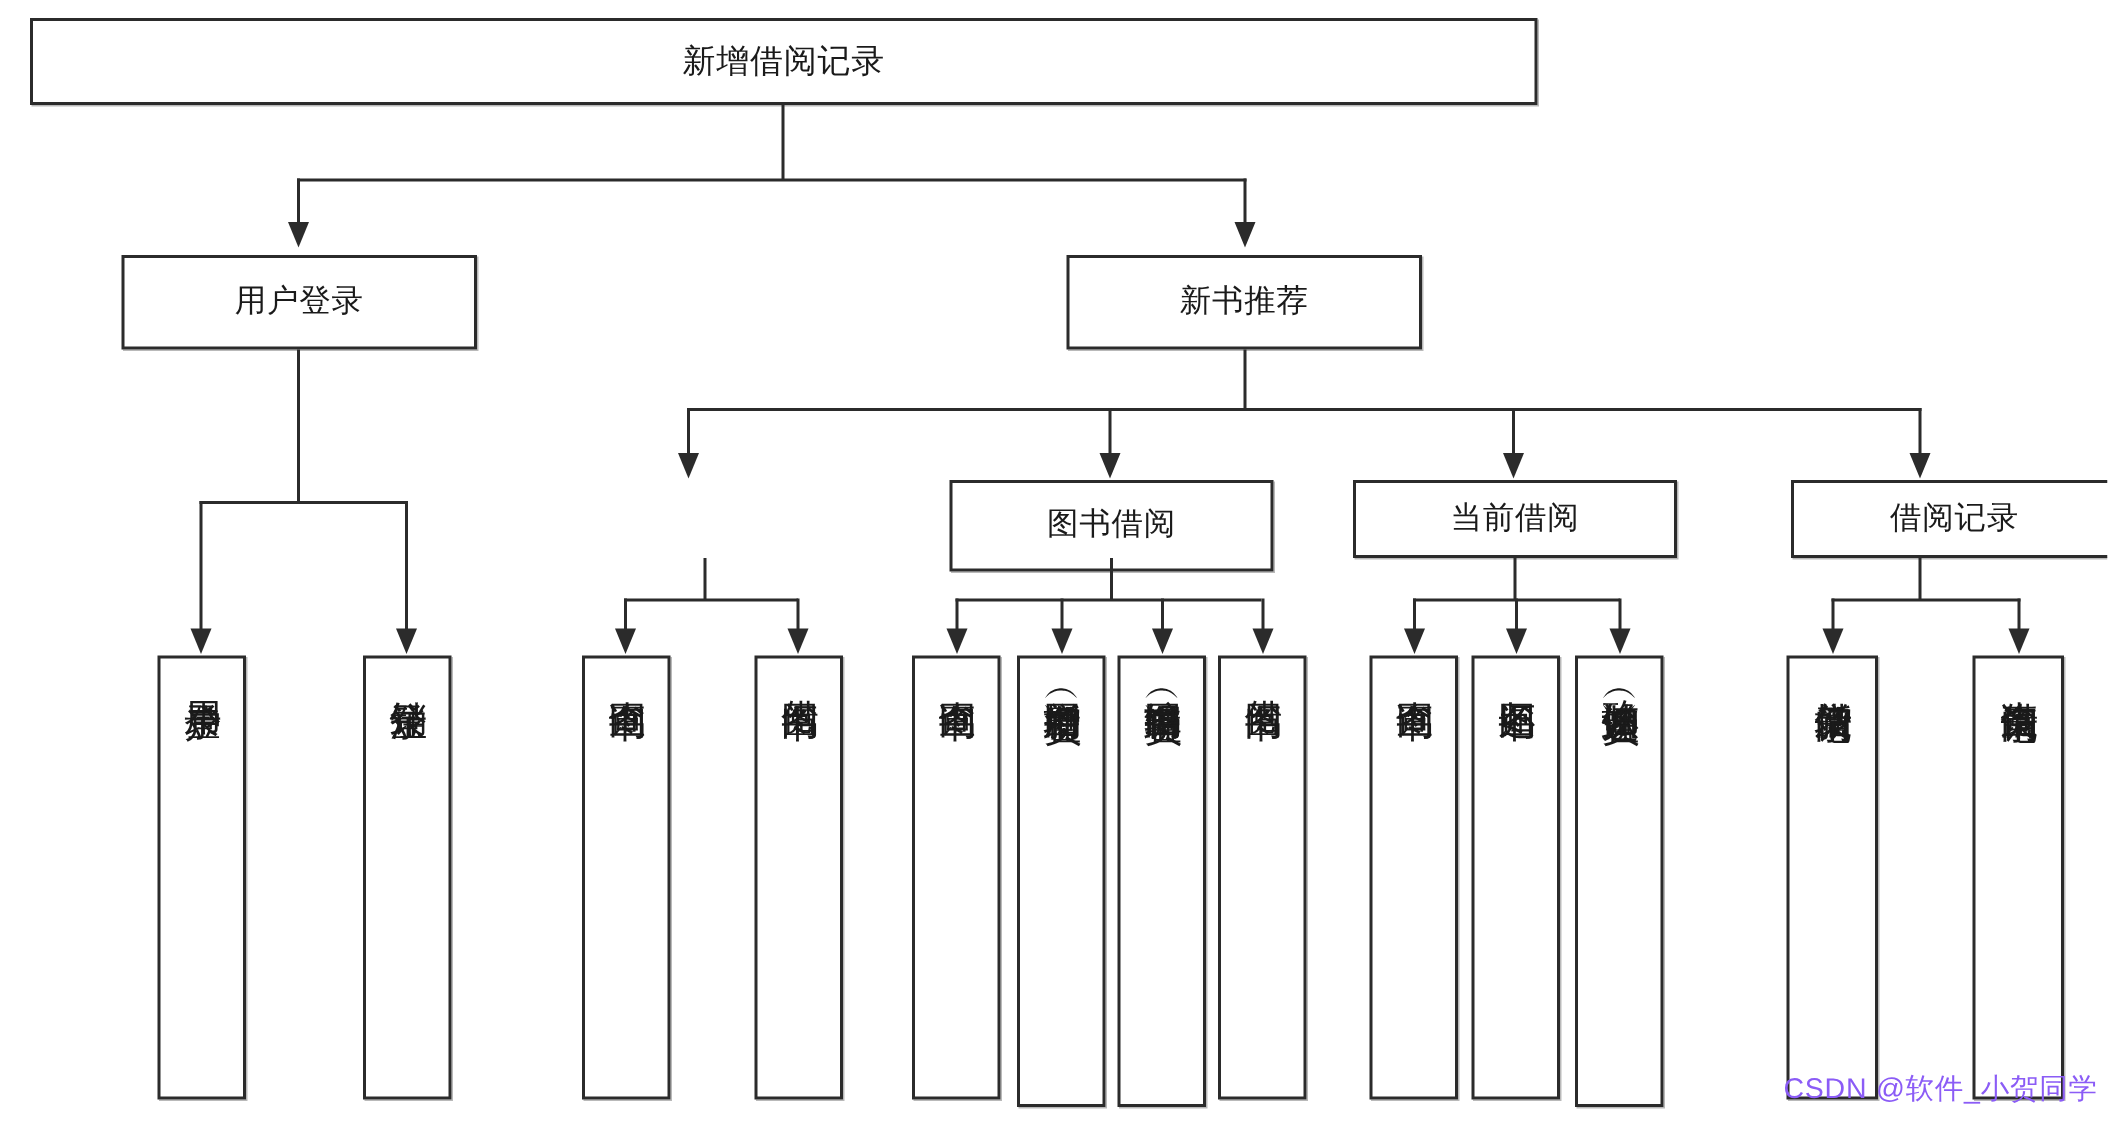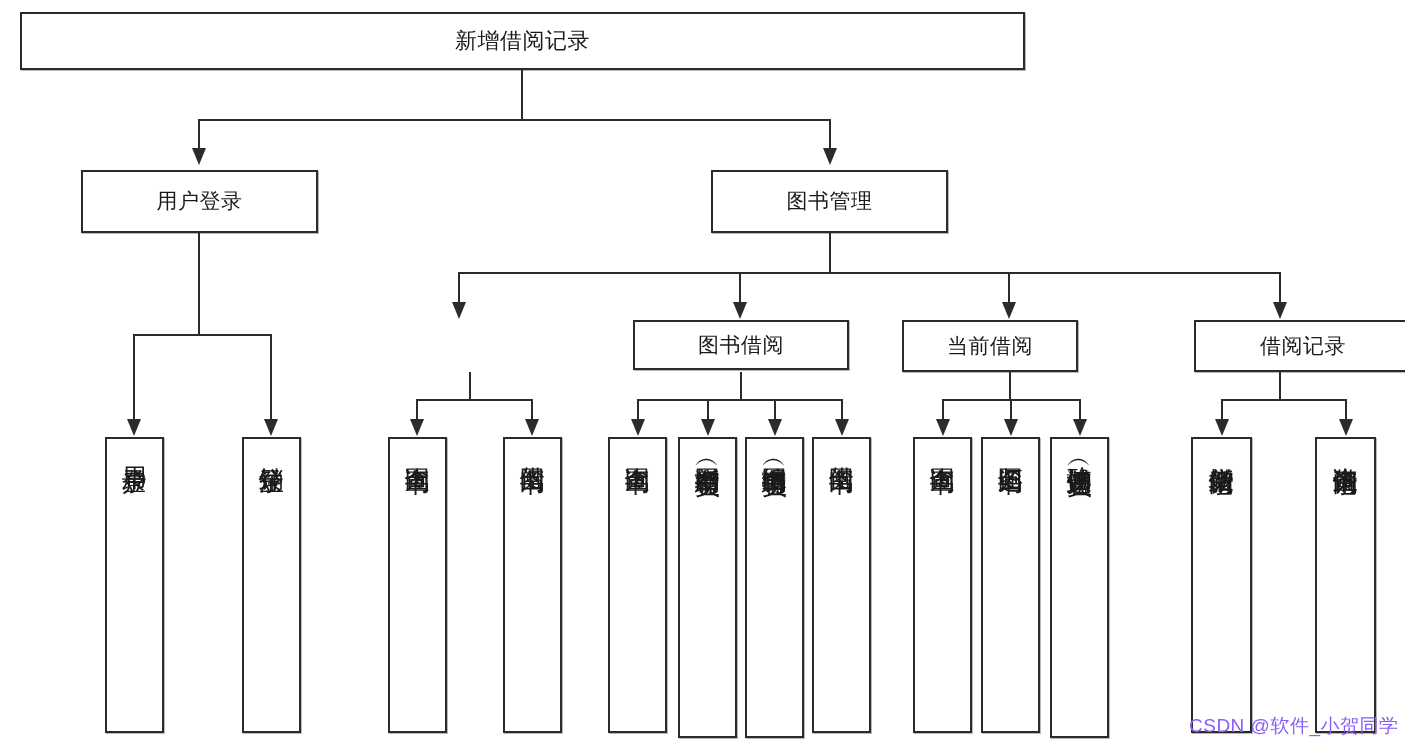--- a/index.html
+++ b/index.html
@@ -110,45 +110,45 @@
   <div class="vline" style="left:198px; top:119px; height:30px;"></div>
   <div class="arrow" style="left:192px; top:148px;"></div>
   <div class="vline" style="left:829px; top:119px; height:30px;"></div>
   <div class="arrow" style="left:823px; top:148px;"></div>
 
   <div class="node branch" style="left:81px; top:170px; width:237px; height:63px;">
     <span class="label">用户登录</span>
   </div>
 
   <div class="node branch" style="left:711px; top:170px; width:237px; height:63px;">
-    <span class="label">图书管理</span>
+    <span class="label">新书推荐</span>
   </div>
 
   <div class="vline" style="left:198px; top:233px; height:103px;"></div>
   <div class="hline" style="left:133px; top:334px; width:139px;"></div>
   <div class="vline" style="left:133px; top:334px; height:86px;"></div>
   <div class="arrow" style="left:127px; top:419px;"></div>
   <div class="vline" style="left:270px; top:334px; height:86px;"></div>
   <div class="arrow" style="left:264px; top:419px;"></div>
 
   <div class="vline" style="left:829px; top:233px; height:40px;"></div>
   <div class="hline" style="left:458px; top:272px; width:823px;"></div>
   <div class="vline" style="left:458px; top:272px; height:31px;"></div>
   <div class="arrow" style="left:452px; top:302px;"></div>
   <div class="vline" style="left:739px; top:272px; height:31px;"></div>
   <div class="arrow" style="left:733px; top:302px;"></div>
   <div class="vline" style="left:1008px; top:272px; height:31px;"></div>
   <div class="arrow" style="left:1002px; top:302px;"></div>
   <div class="vline" style="left:1279px; top:272px; height:31px;"></div>
   <div class="arrow" style="left:1273px; top:302px;"></div>
 
-  <div class="node branch" style="left:633px; top:320px; width:216px; height:50px;">
+  <div class="node branch" style="left:633px; top:320px; width:216px; height:61px;">
     <span class="label">图书借阅</span>
   </div>
-  <div class="node branch" style="left:902px; top:320px; width:176px; height:52px;">
+  <div class="node branch" style="left:902px; top:320px; width:216px; height:52px;">
     <span class="label">当前借阅</span>
   </div>
   <div class="node branch" style="left:1170px; top:320px; width:218px; height:52px;margin-left:24px;">
     <span class="label">借阅记录</span>
   </div>
 
   <div class="vline" style="left:469px; top:372px; height:28px;"></div>
   <div class="hline" style="left:416px; top:399px; width:116px;"></div>
   <div class="vline" style="left:416px; top:399px; height:21px;"></div>
   <div class="arrow" style="left:410px; top:419px;"></div>

